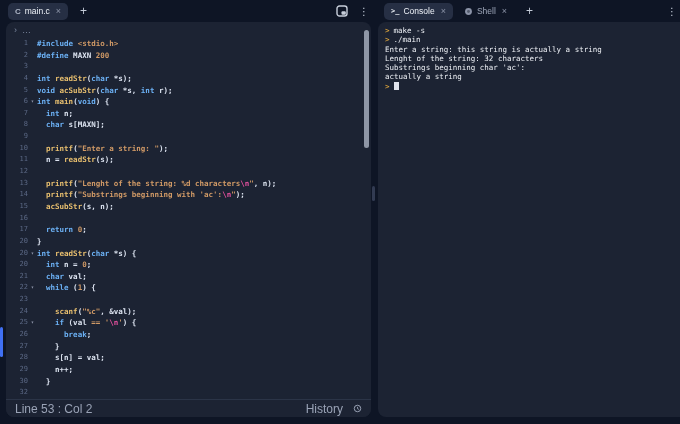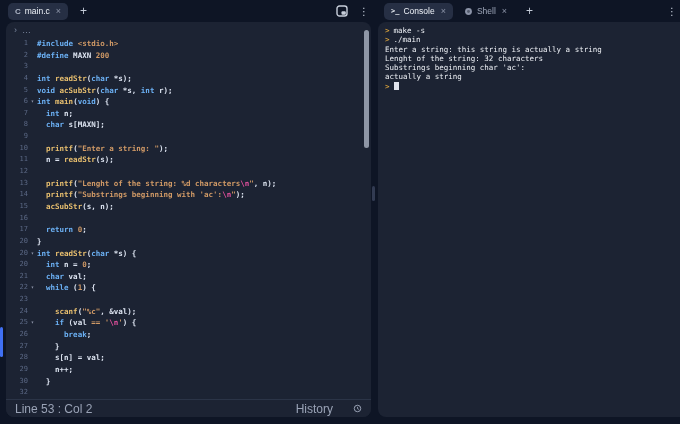--- a/index.html
+++ b/index.html
@@ -54,21 +54,21 @@
   .vscroll {
     position:absolute; right:2px; top:8px; width:5px; height:118px;
     background:#98a1b0; border-radius:3px; opacity:.92; cursor:pointer;
   }
   .statusbar {
     position:absolute; left:0; right:0; bottom:0; height:18px;
     border-top:1px solid #2b3447; background:#1c2333;
     display:flex; align-items:center; justify-content:space-between;
     padding:0 9px; font-size:12px; color:#9aa3b6;
   }
-  .history { display:flex; align-items:center; gap:20px; cursor:pointer; color:#9aa3b6; }
+  .history { display:flex; align-items:center; gap:10px; cursor:pointer; color:#9aa3b6; }
 
   
   #console-output { padding:4px 7px; font-size:7.5px; line-height:9.3px; color:#eef1f6; }
   .cline { white-space:pre-wrap; }
   .cprompt { color:var(--prompt,#d9a23c); font-weight:bold; margin-right:4px; }
   .cursor { display:inline-block; width:5px; height:8px; background:#dfe3ec; vertical-align:-1px; }
   .con-actions { position:absolute; top:6px; right:5px; display:flex; gap:3px; }
   .iconbtn {
     width:15px; height:15px; border-radius:4px; background:#262f44;
     display:flex; align-items:center; justify-content:center; cursor:pointer;

